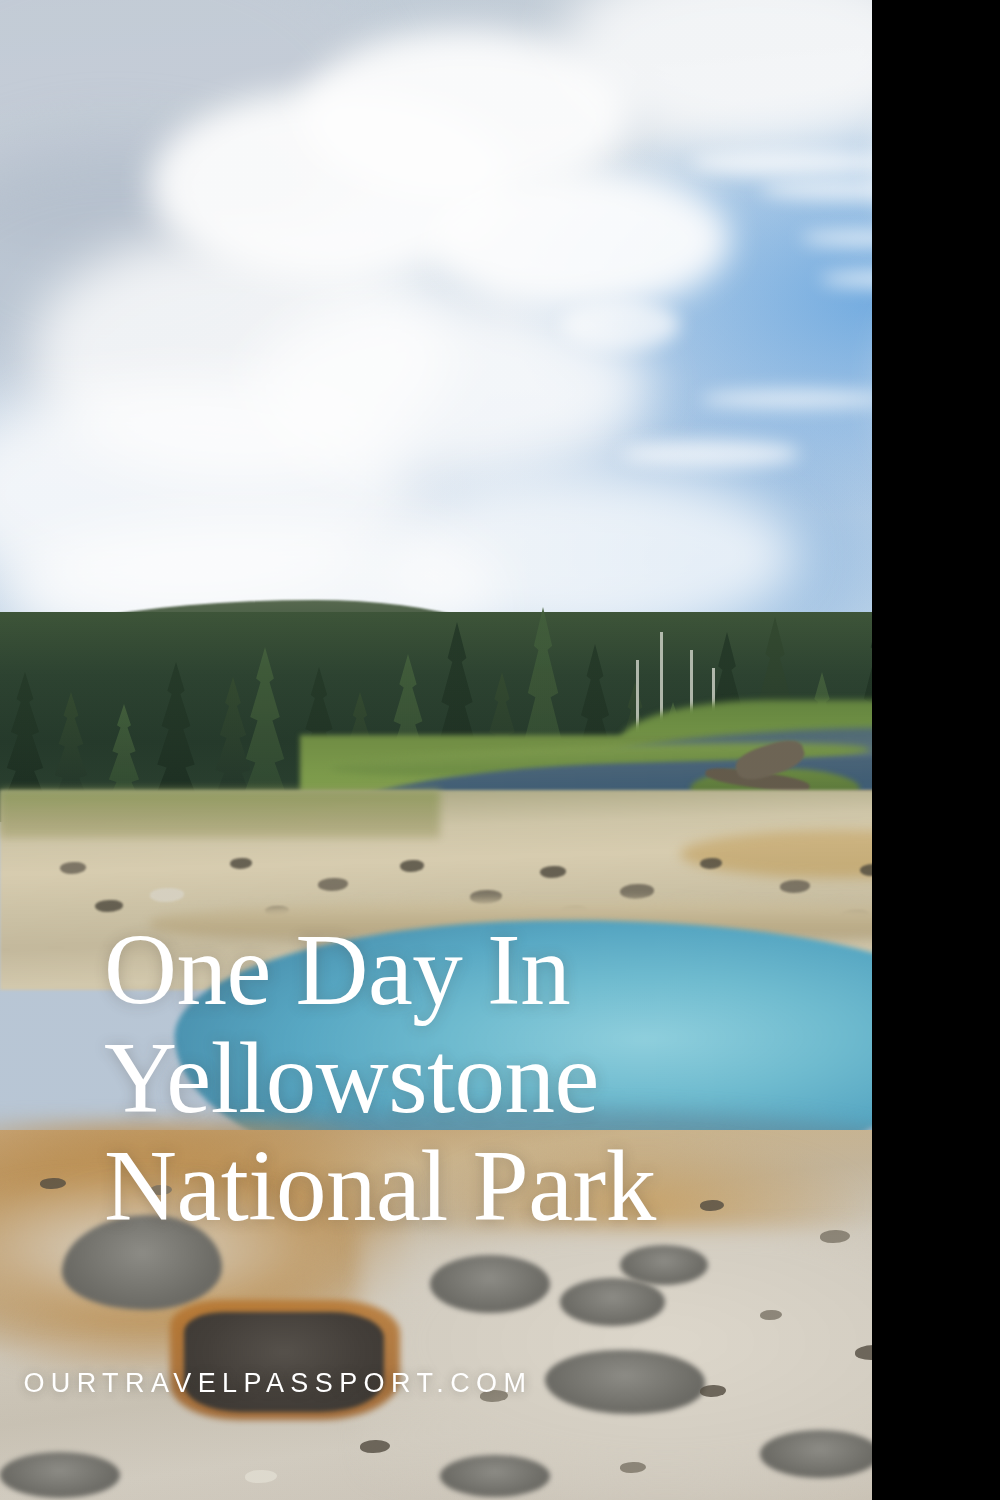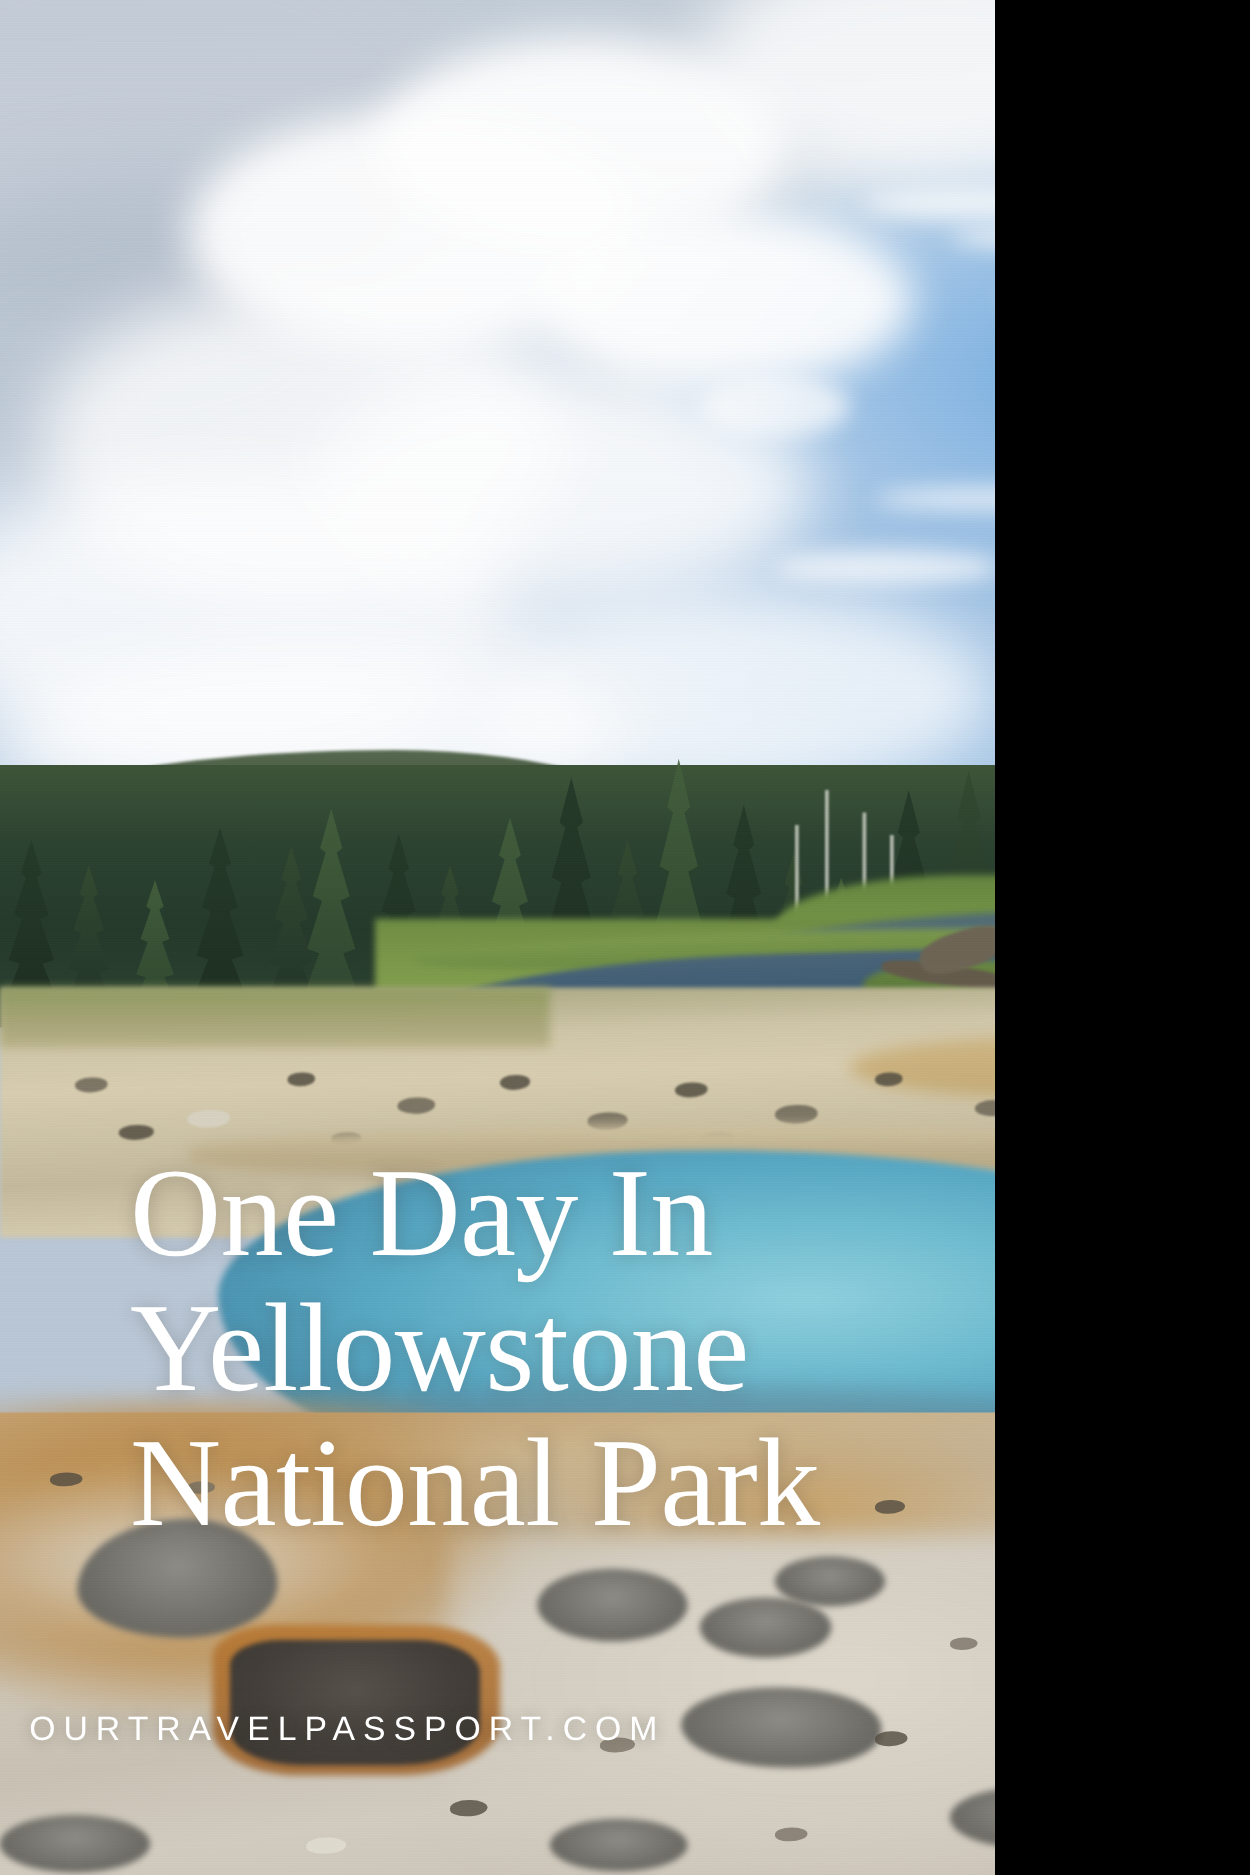--- a/index.html
+++ b/index.html
@@ -2,21 +2,21 @@
 <html><head>
 <meta charset="utf-8">
 <style>
   html, body {
     margin: 0;
     padding: 0;
     background: #000;
   }
   #pin {
     position: relative;
-    width: 796px;
+    width: 872px;
     height: 1500px;
     overflow: hidden;
     font-family: "Liberation Sans", sans-serif;
     background: #b9c7d6;
   }
 
   
   .photo {
     position: absolute;
     inset: 0;

